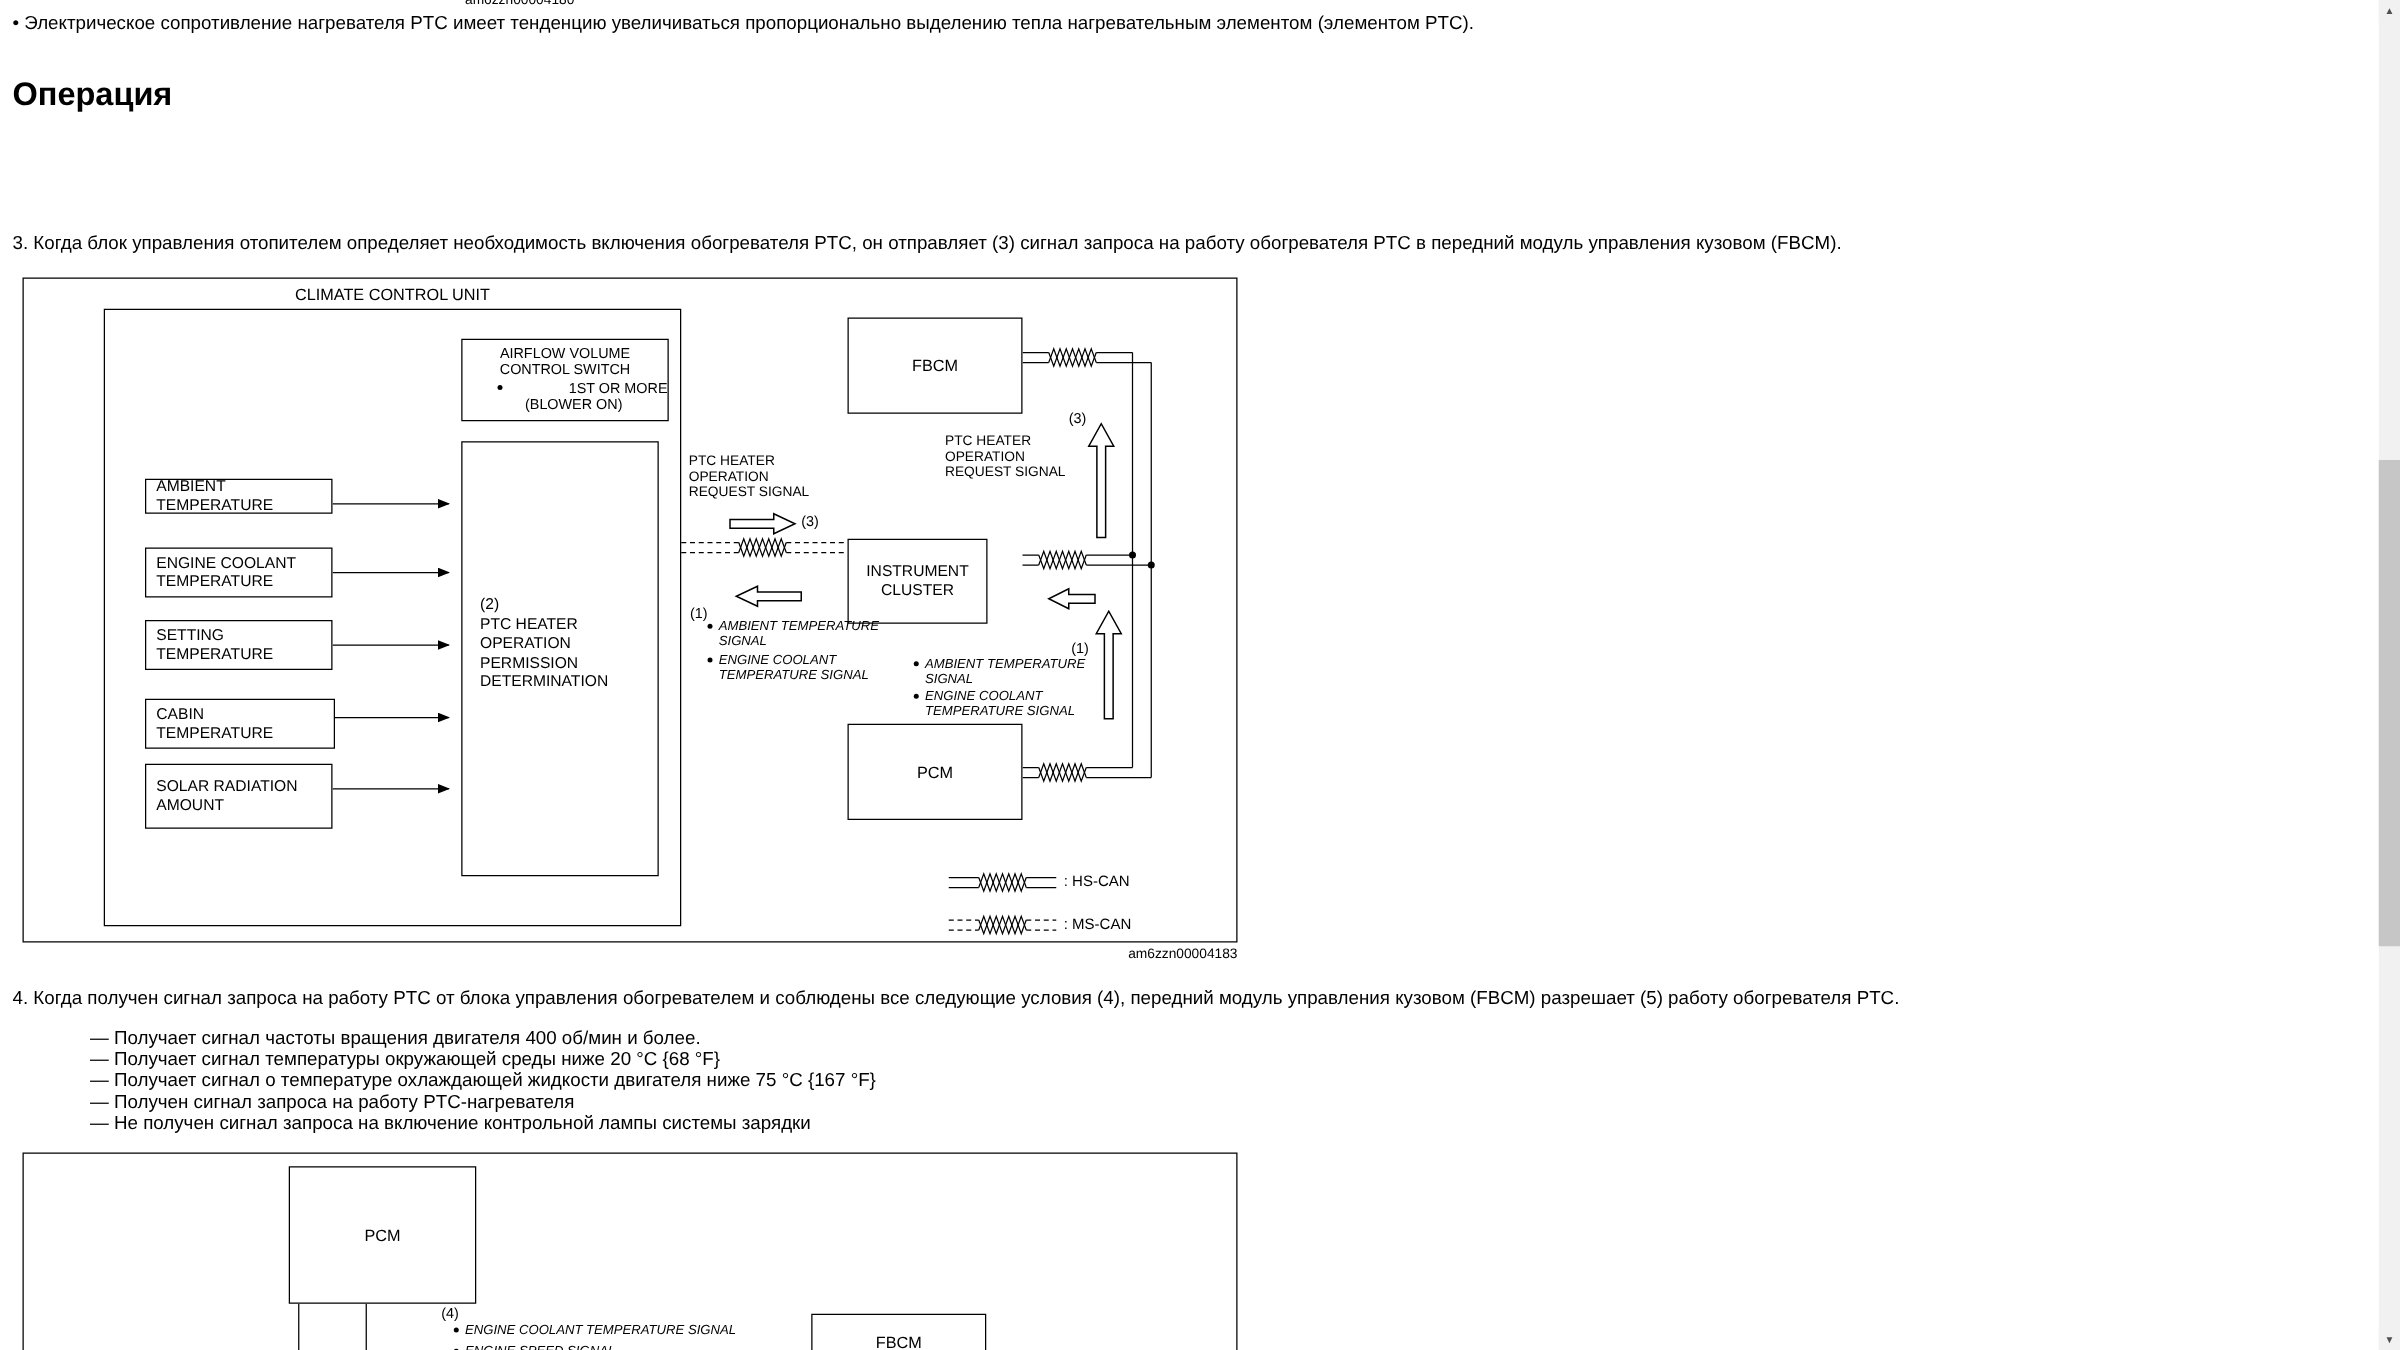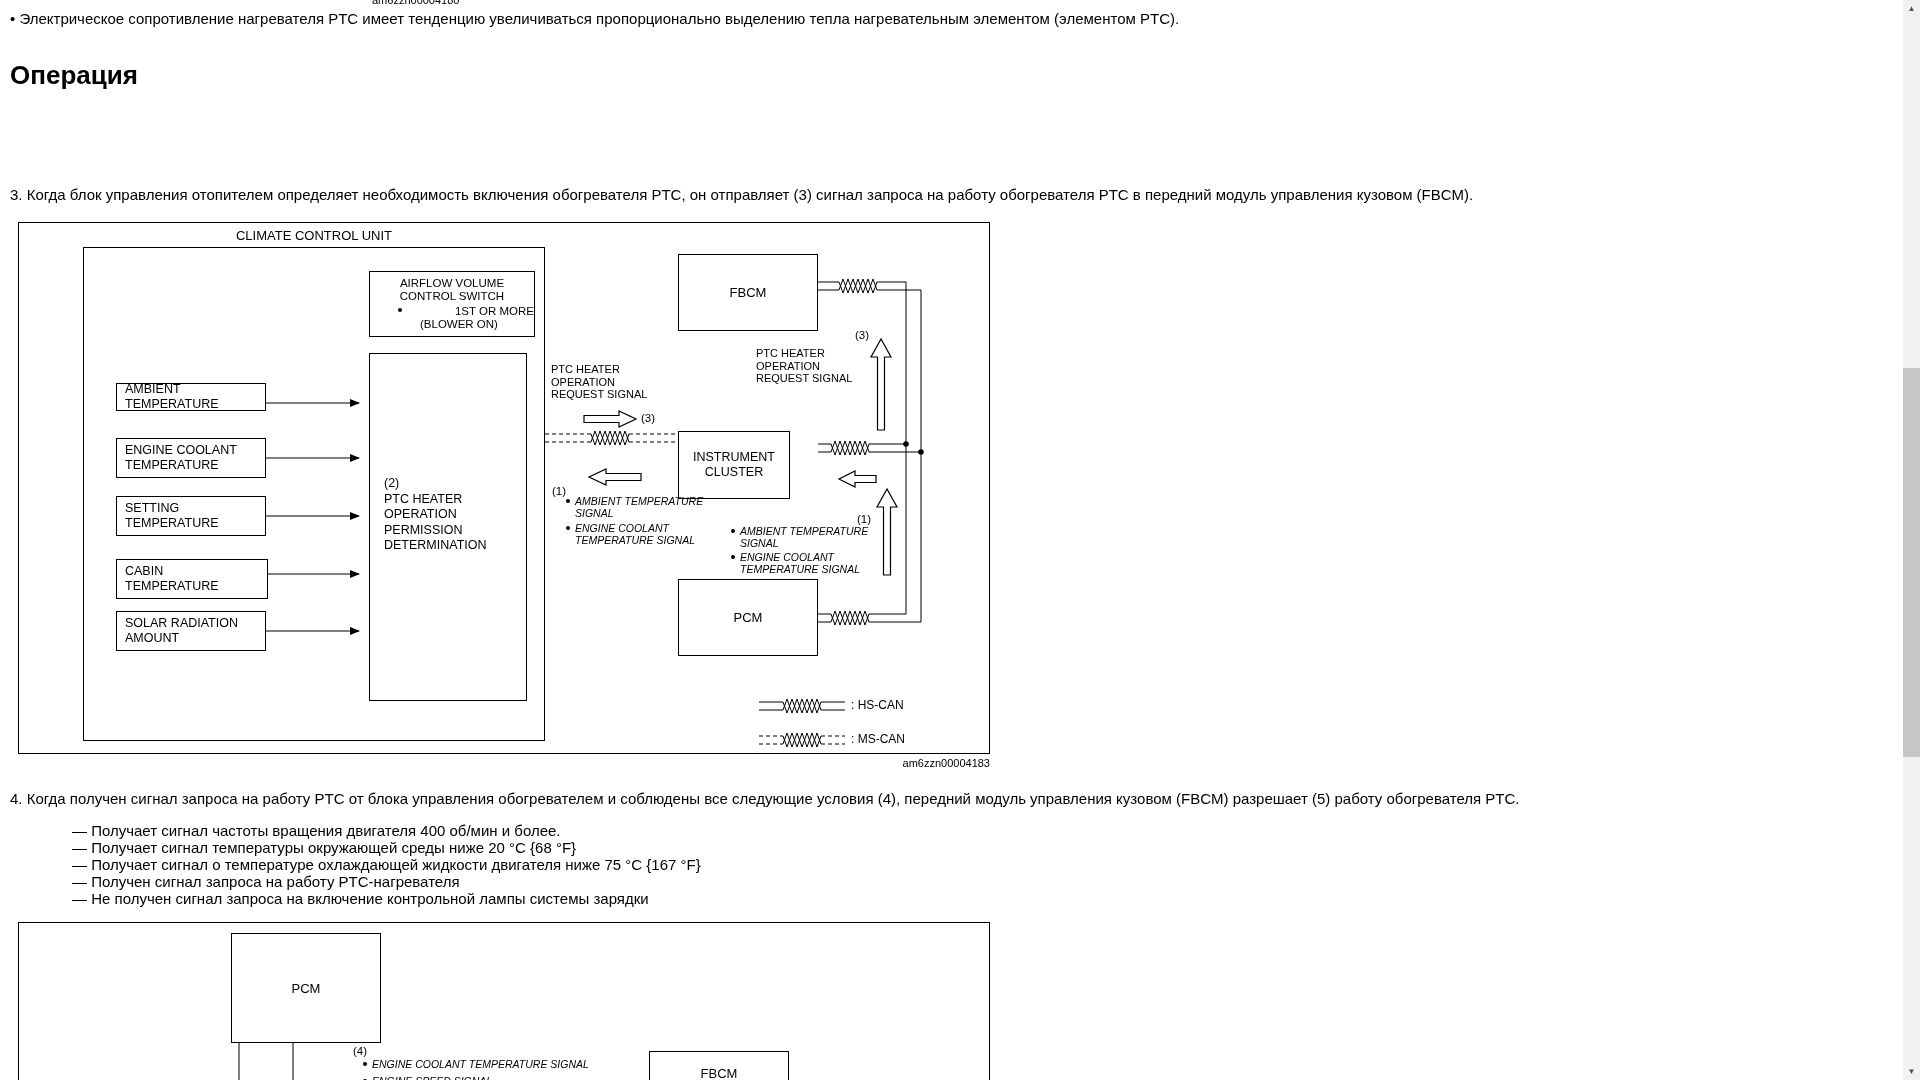--- a/index.html
+++ b/index.html
@@ -147,21 +147,21 @@
         <div>TEMPERATURE</div>
     </div>
     <div class="box lft bx-font" style="left:97px;top:273px;width:150px;height:40px;">
       <div>SETTING</div>
         <div>TEMPERATURE</div>
     </div>
     <div class="box lft bx-font" style="left:97px;top:336px;width:152px;height:40px;">
       <div>CABIN</div>
         <div>TEMPERATURE</div>
     </div>
-    <div class="box lft bx-font" style="left:97px;top:388px;width:150px;height:40px;">
+    <div class="box lft bx-font" style="left:97px;top:388px;width:150px;height:52px;">
       <div>SOLAR RADIATION</div>
         <div>AMOUNT</div>
     </div>
 
     <div class="box" style="left:350px;top:130px;width:158px;height:348px;">
       <div class="bx-font" style="position:absolute;left:14px;top:122px;line-height:15.5px;">
         <div>(2)</div>
         <div>PTC HEATER</div>
         <div>OPERATION</div>
         <div>PERMISSION</div>

